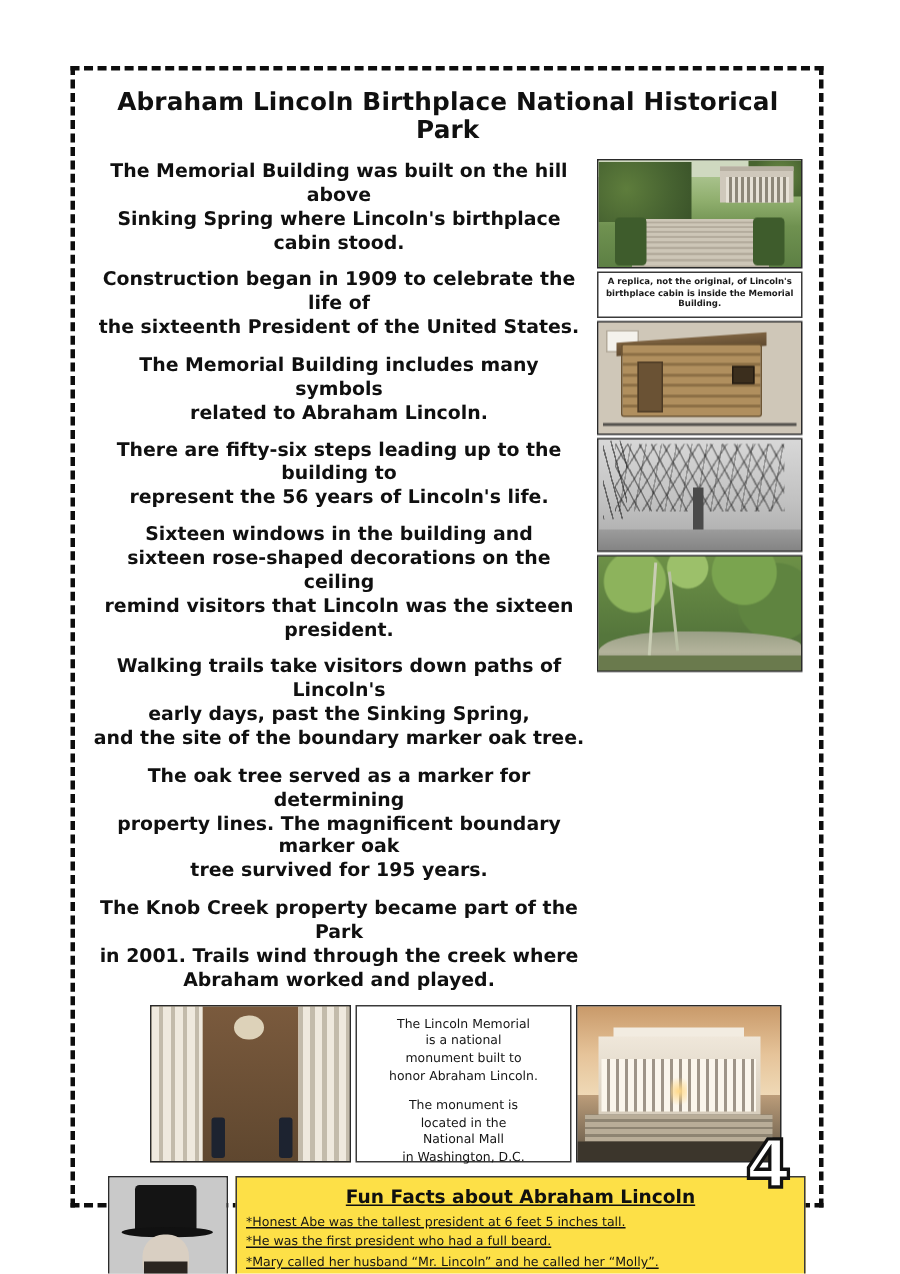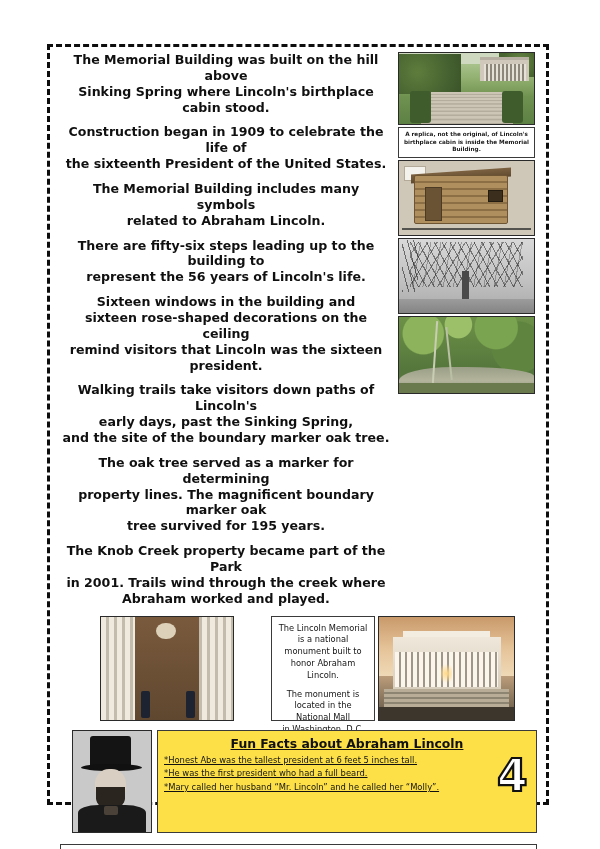--- a/index.html
+++ b/index.html
@@ -181,29 +181,28 @@
       background: linear-gradient(180deg,#d8cbb0 0%, #bda98a 70%, #a89madd 100%);
       border-radius: 42% 42% 6% 6% / 26% 26% 4% 4%; }
   .mem-statue .head { position:absolute; left:42%; top:6%; width:15%; height:16%;
       background:#ddd2b9; border-radius:50%; }
   .mem-statue .guard1 { position:absolute; left:30%; bottom:2%; width:7%; height:26%;
       background:#1d2330; border-radius:2px; }
   .mem-statue .guard2 { position:absolute; right:29%; bottom:2%; width:7%; height:26%;
       background:#1d2330; border-radius:2px; }
 
   .mem-text {
-    width: 104px;
+    width: 144px;
     border: 1px solid #3a3a3a;
     background: #fff;
     text-align: center;
     font-size: 8.3px;
     line-height: 1.42;
     padding: 6px 4px;
     color: #151515;
-    margin-left: 34px;
   }
   .mem-text p { margin: 0; }
   .mem-text p + p { margin-top: 7px; }
 
   .mem-night { width: 137px; background: linear-gradient(180deg,#d8a878 0%, #e2bb90 40%, #5c5243 100%); }
   .mem-night .sky { position:absolute; inset:0 0 42% 0;
       background: linear-gradient(180deg,#c99a6a 0%, #e6c49a 55%, #efd9b6 100%); }
   .mem-night .bldg { position:absolute; left:10%; top:20%; width:80%; height:52%;
       background: linear-gradient(180deg,#efe7da 0%, #d7cdbc 100%); }
   .mem-night .attic { position:absolute; left:18%; top:14%; width:64%; height:14%;
@@ -298,20 +297,21 @@
     stroke-width: 2.2px;
   }
 </style>
 </head>
 <body>
 
 <div id="page-frame"></div>
 
 <div id="content">
 
+  <h1 class="page-title">Abraham Lincoln Birthplace National Historical Park</h1>
 
   <div class="upper">
 
     <div class="body-col">
       <p class="para">The Memorial Building was built on the hill above<br>Sinking Spring where Lincoln's birthplace cabin stood.</p>
       <p class="para">Construction began in 1909 to celebrate the life of<br>the sixteenth President of the United States.</p>
       <p class="para">The Memorial Building includes many symbols<br>related to Abraham Lincoln.</p>
       <p class="para">There are fifty-six steps leading up to the building to<br>represent the 56 years of Lincoln's life.</p>
       <p class="para">Sixteen windows in the building and<br>sixteen rose-shaped decorations on the ceiling<br>remind visitors that Lincoln was the sixteen president.</p>
       <p class="para">Walking trails take visitors down paths of Lincoln's<br>early days, past the Sinking Spring,<br>and the site of the boundary marker oak tree.</p>

